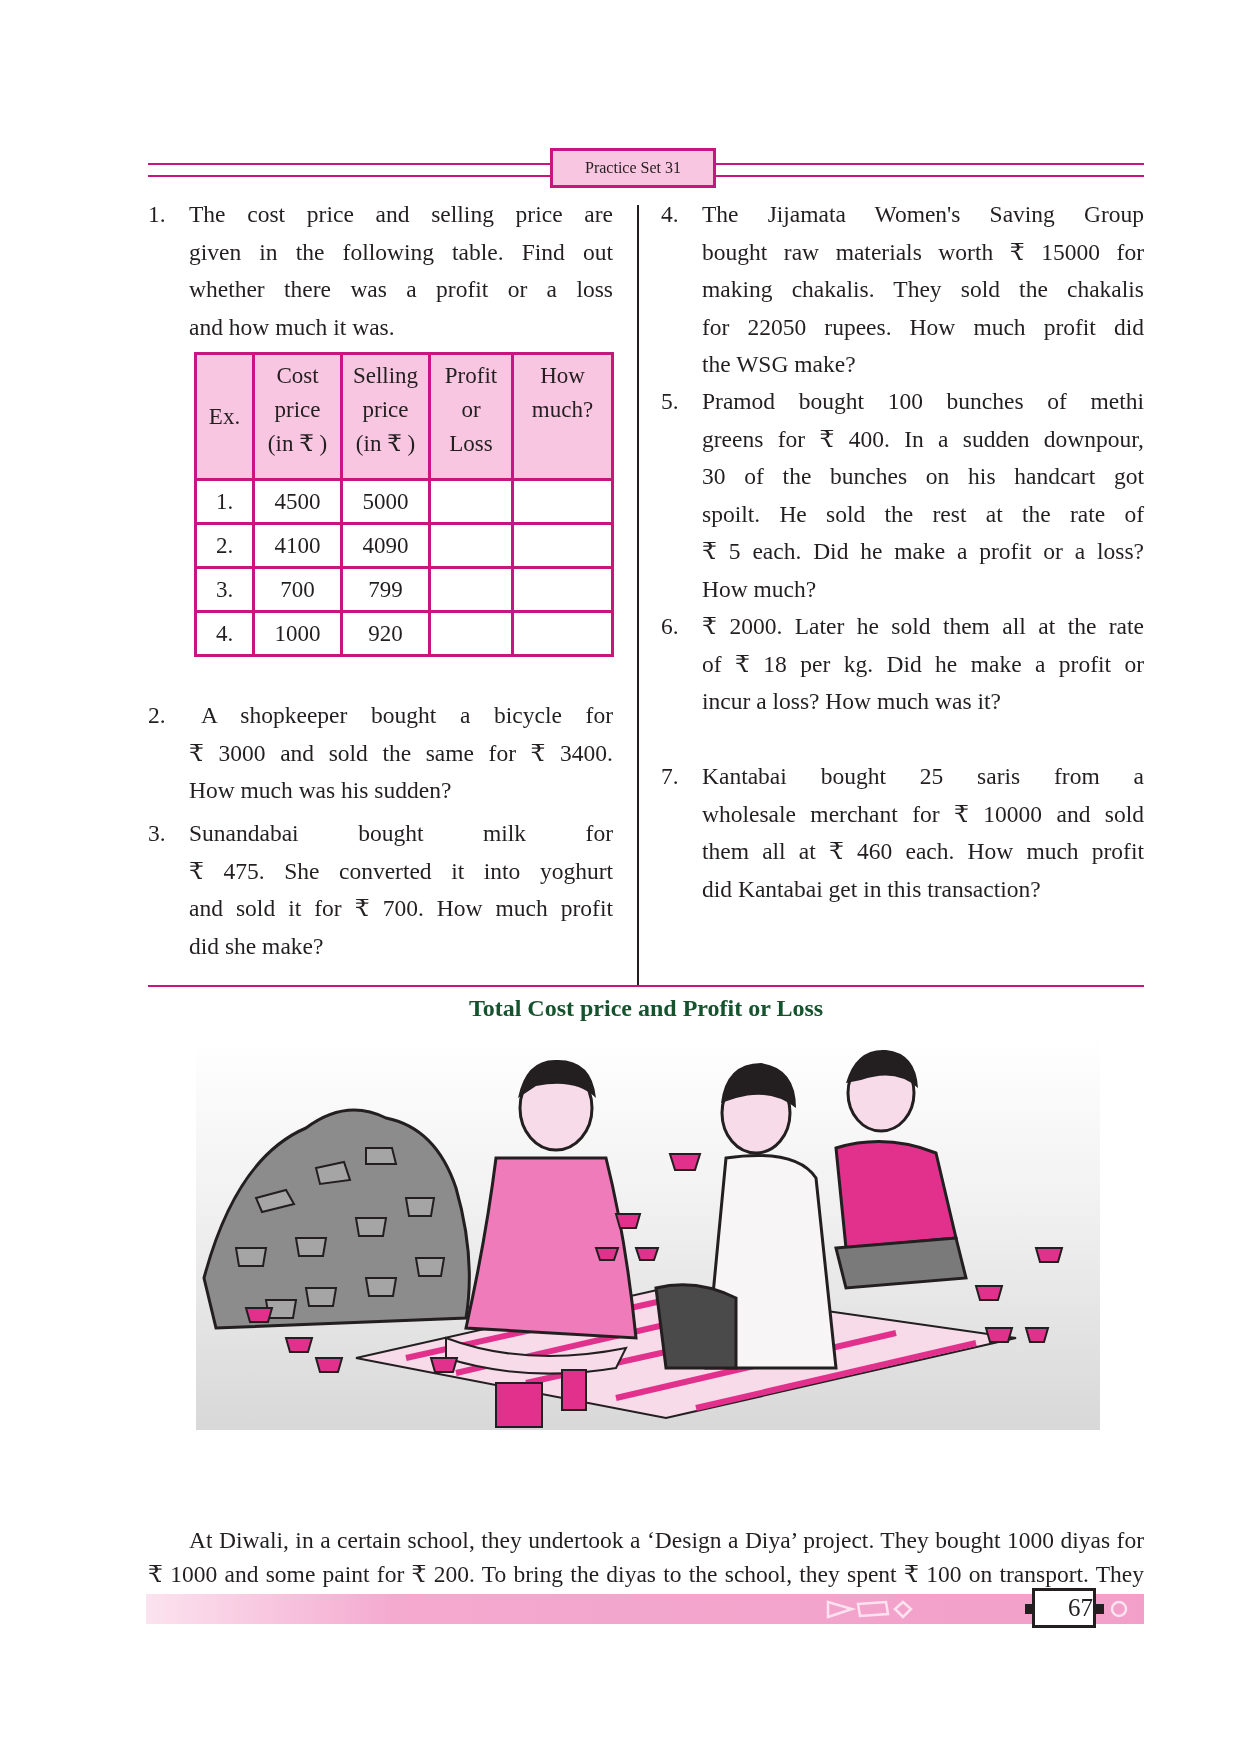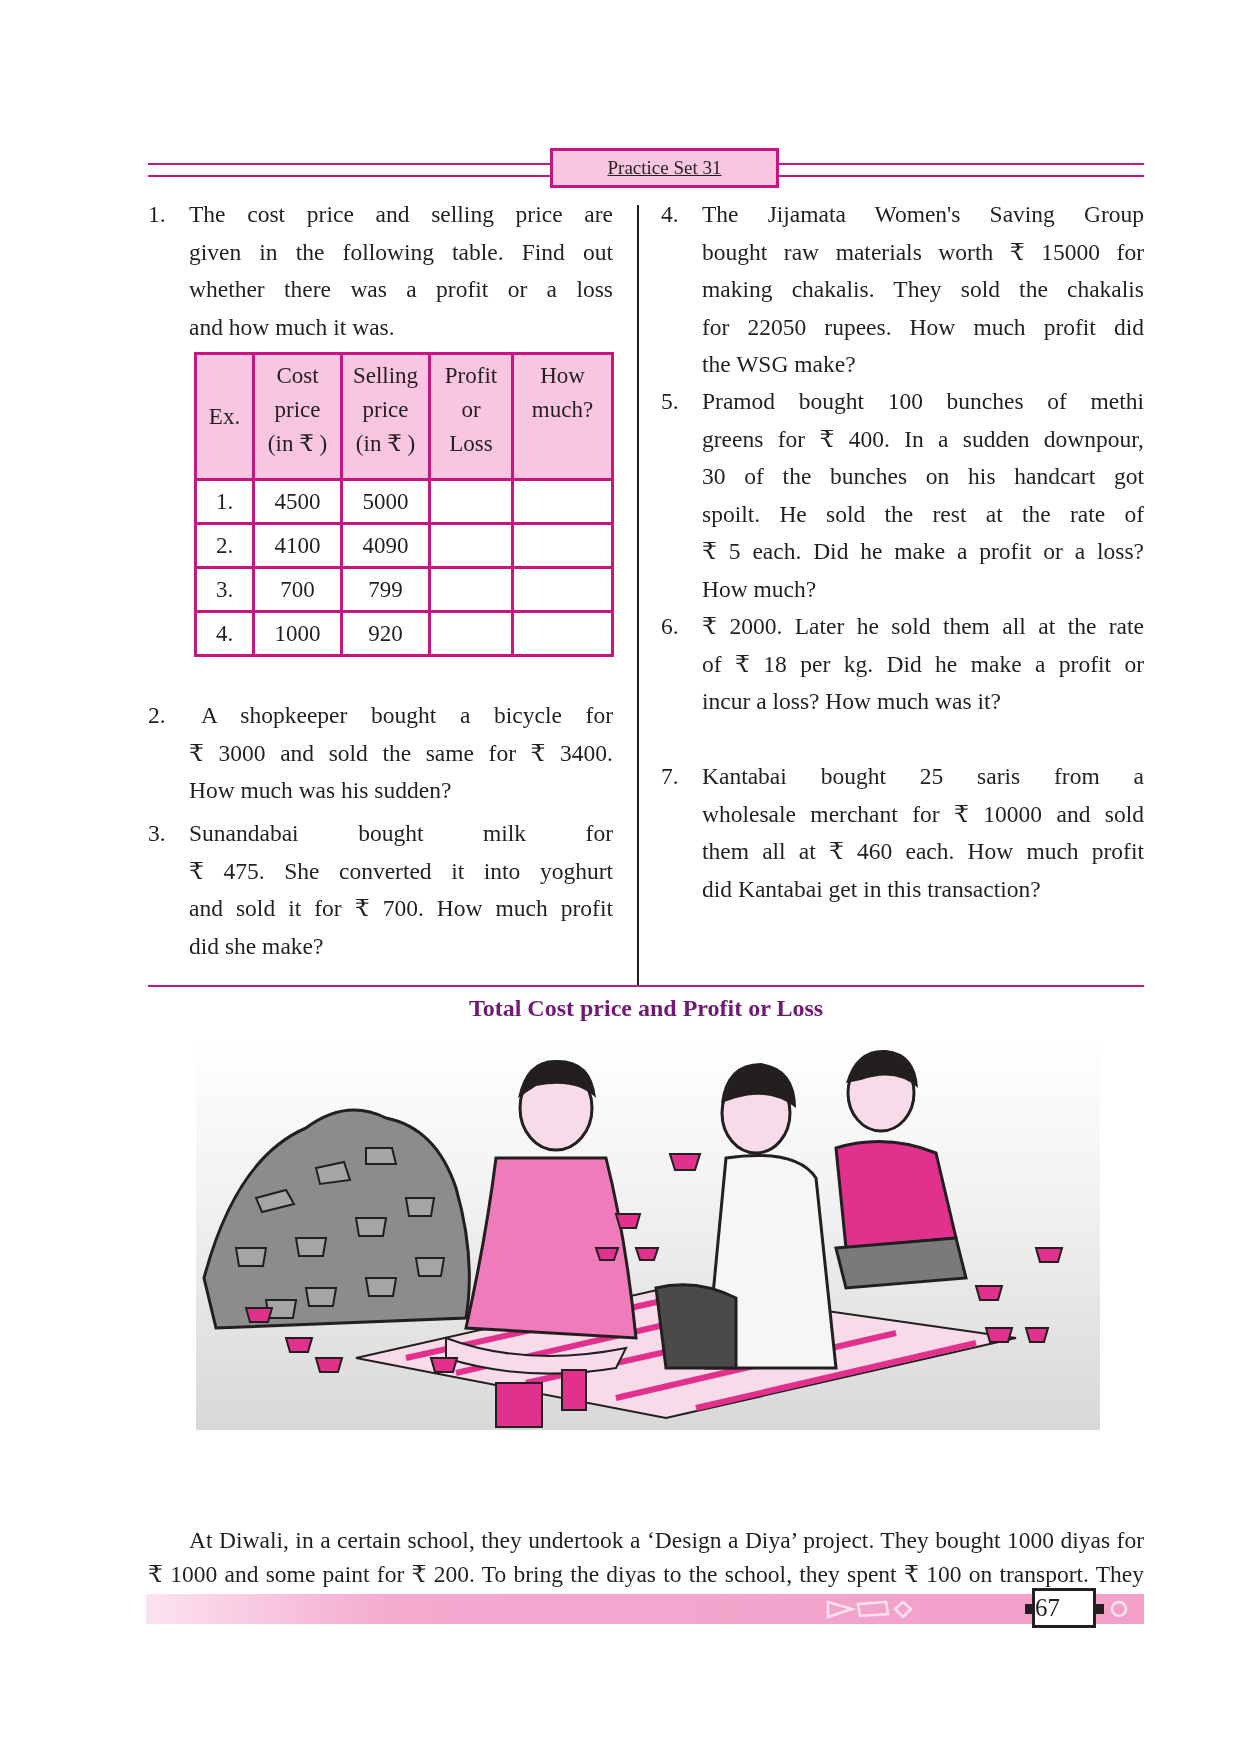--- a/index.html
+++ b/index.html
@@ -1,57 +1,57 @@
 <!DOCTYPE html>
 <html><head>
 <meta charset="utf-8">
 <style>
   html, body { margin: 0; padding: 0; background: #ffffff; }
   body { width: 1241px; height: 1754px; position: relative; overflow: hidden;
          font-family: "Liberation Serif", "DejaVu Serif", serif; color: #231f20; }
 
   
   .hdr-line { position: absolute; left: 148px; width: 996px; height: 2px; background: #c7167f; }
-  .hdr-box { position: absolute; left: 550px; top: 148px; width: 229px; height: 40px;
+  .hdr-box { position: absolute; left: 550px; top: 148px; width: 166px; height: 40px;
              background: #f8c6e0; border: 3px solid #c7167f; box-sizing: border-box;
              display: flex; align-items: center; justify-content: center;
-             font-size: 19px; color: #231f20; text-decoration: underline; }
+             font-size: 16px; color: #231f20; }
 
   .col-divider { position: absolute; left: 637px; top: 205px; width: 2px; height: 782px; background: #231f20; }
 
   .q { position: absolute; font-size: 23.5px; line-height: 37.5px; }
   .q .num { position: absolute; left: 0; top: 0; }
   .q .txt { margin-left: 41px; text-align: justify; text-align-last: left; }
   .q .txt.last-justify { text-align-last: justify; }
 
   
   table.cp { position: absolute; left: 194px; top: 352px; border-collapse: collapse;
              font-size: 23px; }
   table.cp td, table.cp th { border: 3px solid #c7167f; text-align: center; padding: 0; font-weight: normal; }
   table.cp th { background: #f8c6e0; vertical-align: top; line-height: 34px; padding-top: 4px; }
   table.cp th.mid { vertical-align: middle; padding-top: 0; }
   table.cp td { height: 41px; line-height: 41px; }
 
   .section-line { position: absolute; left: 148px; top: 985px; width: 996px; height: 2px; background: #c7167f; }
   .section-title { position: absolute; left: 148px; top: 995px; width: 996px; text-align: center;
-                   font-size: 24px; font-weight: bold; color: #701a75; }
+                   font-size: 24px; font-weight: bold; color: #14532d; }
 
   
   .illus { position: absolute; left: 196px; top: 1038px; width: 904px; height: 392px;
            background: linear-gradient(#ffffff 0%, #f2f2f2 40%, #d8d8d8 100%); overflow: hidden; }
 
   .para { position: absolute; left: 148px; top: 1524px; width: 996px; font-size: 23.5px; line-height: 33.5px;
           text-align: justify; text-indent: 41px; }
 
   
   .footer-band { position: absolute; left: 146px; top: 1594px; width: 998px; height: 30px;
                  background: linear-gradient(90deg, #fbe3ef 0%, #f4a9cf 25%, #f2a0c9 100%); }
   .page-box { position: absolute; left: 1032px; top: 1588px; width: 64px; height: 40px; background: #fff;
               border: 3px solid #231f20; box-sizing: border-box; display: flex; align-items: center;
-              justify-content: flex-start; font-size: 25px; }
+              justify-content: flex-end; font-size: 25px; }
   .nub { position: absolute; top: 1604px; width: 8px; height: 10px; background: #231f20; }
 </style>
 </head>
 <body>
 
 <div class="hdr-line" style="top:163px;"></div>
 <div class="hdr-line" style="top:175px;"></div>
 <div class="hdr-box">
   <span>Practice Set 31</span>
 </div>

